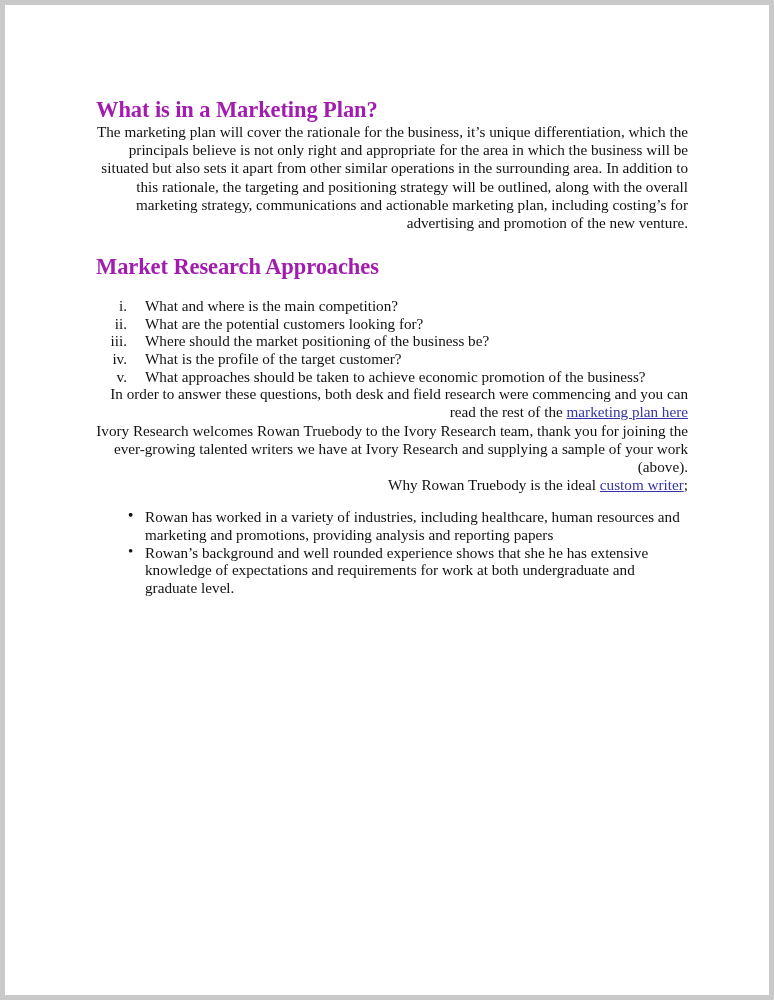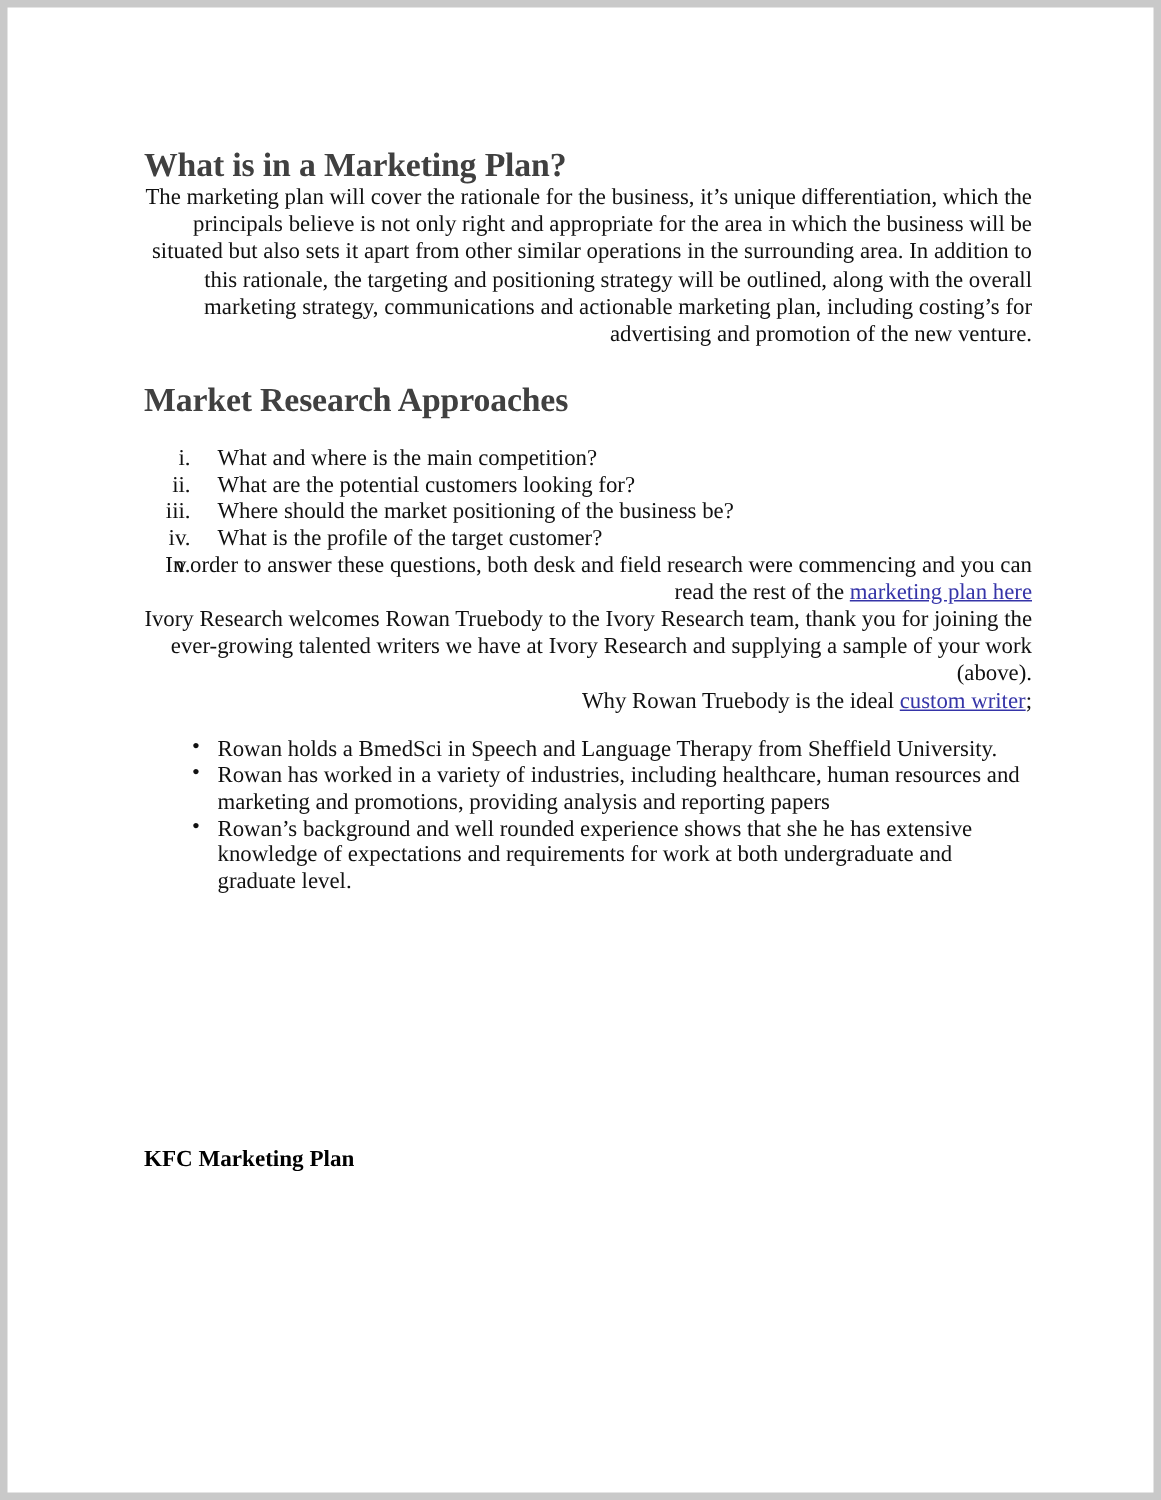--- a/index.html
+++ b/index.html
@@ -29,21 +29,21 @@
     position: absolute;
     left: 91px;
     top: 0;
     width: 592px;
   }
 
   h1.doc-heading {
     font-family: "Liberation Serif", "DejaVu Serif", serif;
     font-size: 22.5px;
     font-weight: bold;
-    color: #404040;
+    color: #a21caf;
     margin: 0;
     padding: 0;
     line-height: 26px;
     letter-spacing: -0.1px;
   }
 
   .heading-1-wrap { margin-top: 92px; }
   .heading-2-wrap { margin-top: 22px; }
 
   p.body-text {
@@ -146,40 +146,39 @@
       <li>
         <span class="rnum">iii.</span>
         <span>Where should the market positioning of the business be?</span>
       </li>
       <li>
         <span class="rnum">iv.</span>
         <span>What is the profile of the target customer?</span>
       </li>
       <li>
         <span class="rnum">v.</span>
+        <span>What approaches should be taken to achieve economic promotion of the business?</span>
       </li>
     </ol>
 
     <p class="body-text para-gap-3"><span>In order to answer these questions, both desk and field research were commencing and you can read the rest of the </span><a class="doclink" href="#">marketing plan here</a></p>
 
     <p class="body-text para-gap-4">Ivory Research welcomes Rowan Truebody to the Ivory Research team, thank you for joining the ever-growing talented writers we have at Ivory Research and supplying a sample of your work (above).</p>
 
     <p class="body-text para-gap-5"><span>Why Rowan Truebody is the ideal </span><a class="doclink" href="#">custom writer</a><span>;</span></p>
 
     <ul class="bullet-list">
       <li>
         <span class="bdot">•</span>
-        <span>Rowan holds a BmedSci in Speech and Language Therapy from Sheffield University.</span>
       </li>
       <li>
         <span class="bdot">•</span>
         <span>Rowan has worked in a variety of industries, including healthcare, human resources and marketing and promotions, providing analysis and reporting papers</span>
       </li>
       <li>
         <span class="bdot">•</span>
         <span>Rowan’s background and well rounded experience shows that she he has  extensive knowledge of expectations and requirements for work at both undergraduate and graduate level.</span>
       </li>
     </ul>
 
-    <div class="footer-heading">KFC Marketing Plan</div>
 
   </div>
 </div>
 
 </body></html>

